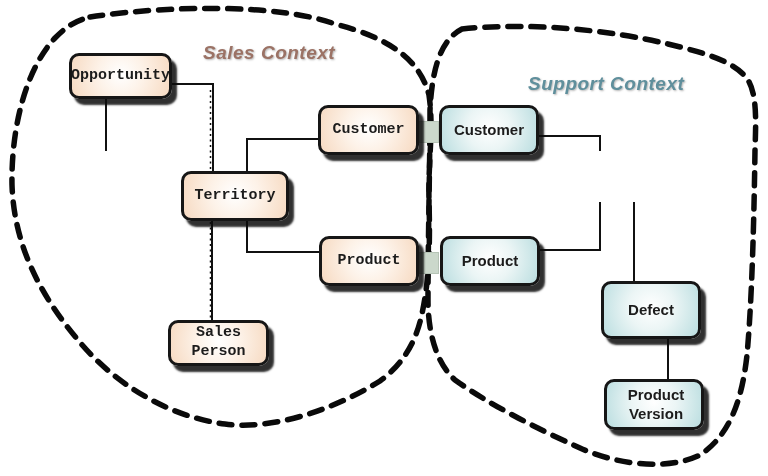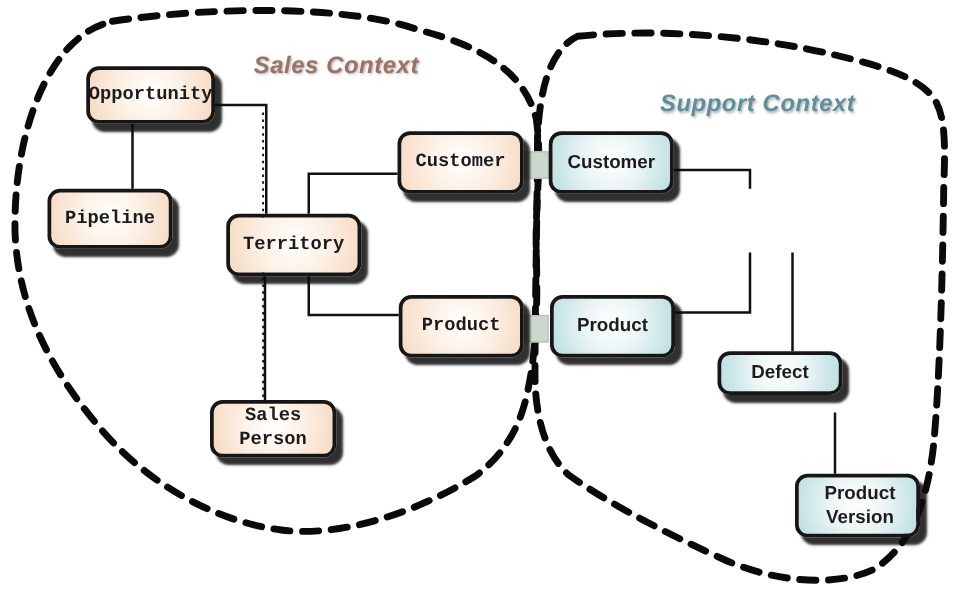--- a/index.html
+++ b/index.html
@@ -76,24 +76,23 @@
     </g>
   </svg>
 
   <div id="title-support" class="ctx-title">Support Context</div>
   <div id="title-sales" class="ctx-title">Sales Context</div>
 
   <div id="conn-customer" class="connector"></div>
   <div id="conn-product" class="connector"></div>
 
   <div class="node peach" style="left:69px;top:53px;width:103px;height:46px;">Opportunity</div>
-  <div class="node peach" style="left:38px;top:151px;width:100px;height:48px;">Pipeline</div>
   <div class="node peach" style="left:181px;top:171px;width:108px;height:50px;text-align:right;">Territory</div>
   <div class="node peach" style="left:318px;top:105px;width:101px;height:50px;">Customer</div>
   <div class="node peach" style="left:319px;top:236px;width:100px;height:50px;">Product</div>
   <div class="node peach" style="left:168px;top:320px;width:101px;height:46px;">Sales Person</div>
 
   <div class="node teal" style="left:439px;top:105px;width:100px;height:50px;">Customer</div>
   <div class="node teal" style="left:440px;top:236px;width:100px;height:50px;">Product</div>
-  <div class="node teal" style="left:574px;top:281px;width:100px;height:35px;">Defect</div>
-  <div class="node teal" style="left:636px;top:379px;width:100px;height:51px;padding-left:10px;">Product Version</div>
+  <div class="node teal" style="left:601px;top:281px;width:100px;height:58px;">Defect</div>
+  <div class="node teal" style="left:604px;top:379px;width:100px;height:51px;padding-left:10px;">Product Version</div>
 
 </div>
 
 </body></html>

